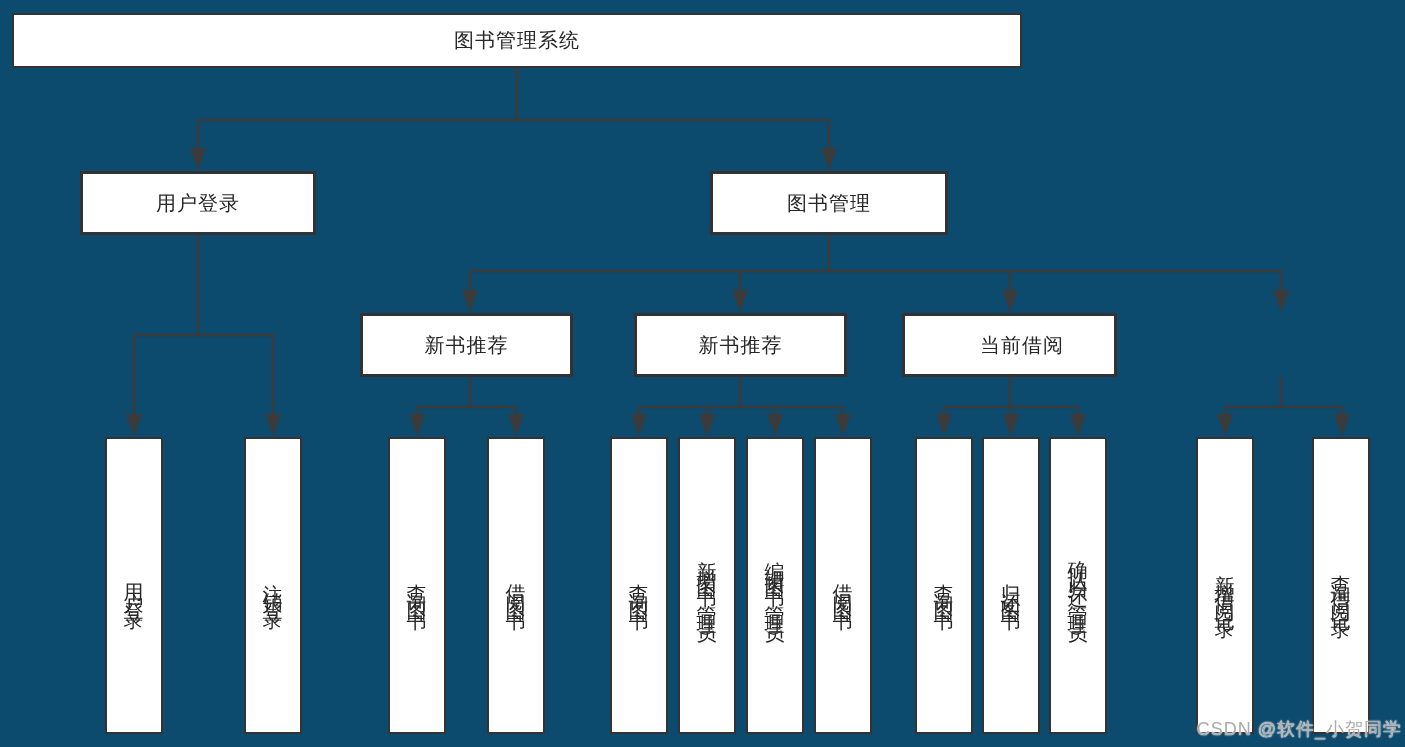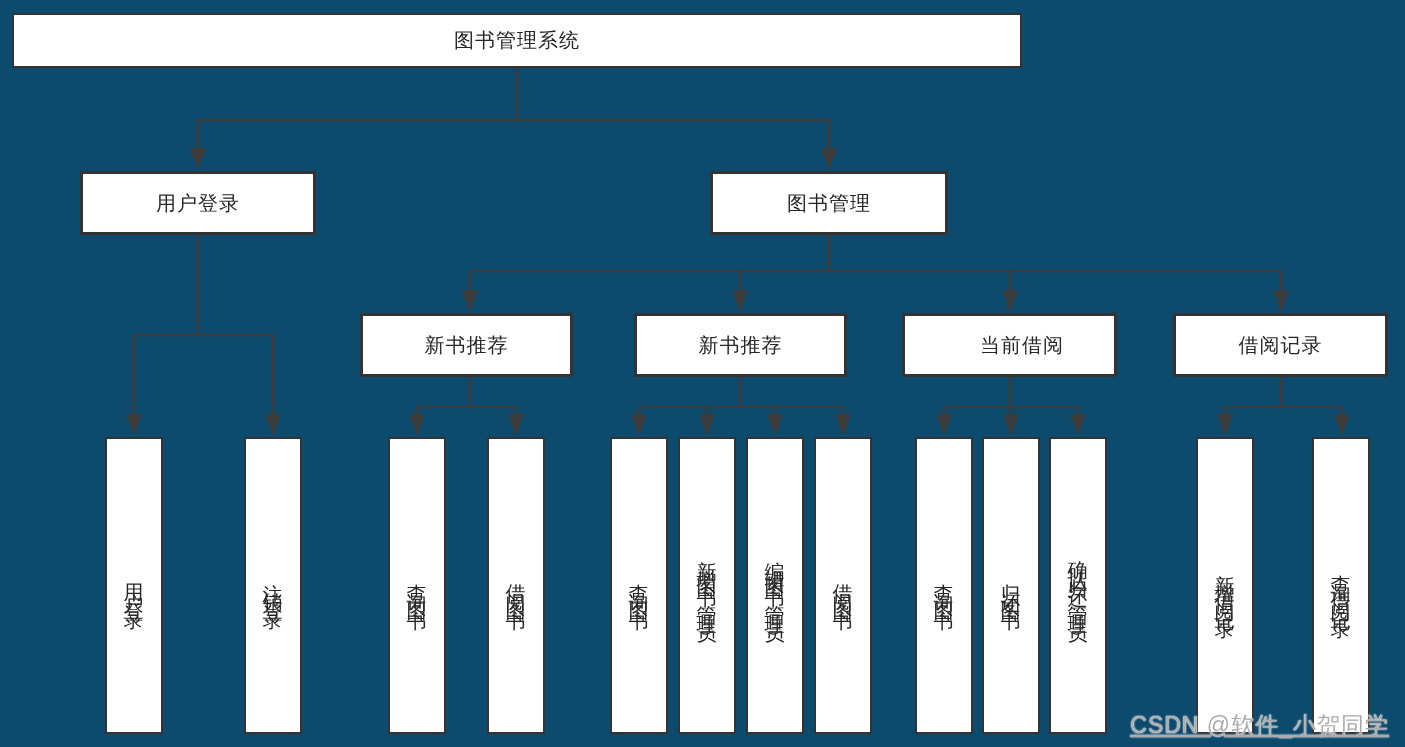--- a/index.html
+++ b/index.html
@@ -50,28 +50,27 @@
     writing-mode: vertical-rl;
     text-orientation: mixed;
     font-size: 20px;
     letter-spacing: 9px;
     line-height: 1.0;
     white-space: nowrap;
     color: #262626;
   }
   .watermark {
     position: absolute;
-    right: 16px;
+    right: 3px;
     bottom: 6px;
-    font-size: 23px;
+    font-size: 18px;
     color: #ababab;
     text-shadow: 0 0 2px #ffffff, 0 0 1px #ffffff;
     letter-spacing: 1px;
     white-space: nowrap;
-    text-decoration: underline;
   }
 </style>
 </head>
 <body>
 
 <div id="stage">
 
   <svg id="connectors" width="1405" height="747">
       <line x1="517" y1="68" x2="517" y2="120" stroke="#3b3b3b" stroke-width="2.6"></line>
       <line x1="198" y1="120" x2="829" y2="120" stroke="#3b3b3b" stroke-width="2.6"></line>
@@ -140,23 +139,20 @@
 
   <div class="node hbox lvl3" style="left:360px; width:213px;">
     <span>新书推荐</span>
   </div>
   <div class="node hbox lvl3" style="left:634px; width:213px;">
     <span>新书推荐</span>
   </div>
   <div class="node hbox lvl3" style="left:902px; width:215px;padding-left:25px;">
     <span>当前借阅</span>
   </div>
-  <div class="node hbox lvl3" style="left:1173px; width:215px;">
-    <span>借阅记录</span>
-  </div>
 
   <div class="node leaf" style="left:105px;">
     <span class="vtext">用户登录</span>
   </div>
   <div class="node leaf" style="left:244px;">
     <span class="vtext">注销登录</span>
   </div>
 
   <div class="node leaf" style="left:388px;">
     <span class="vtext">查询图书</span>

